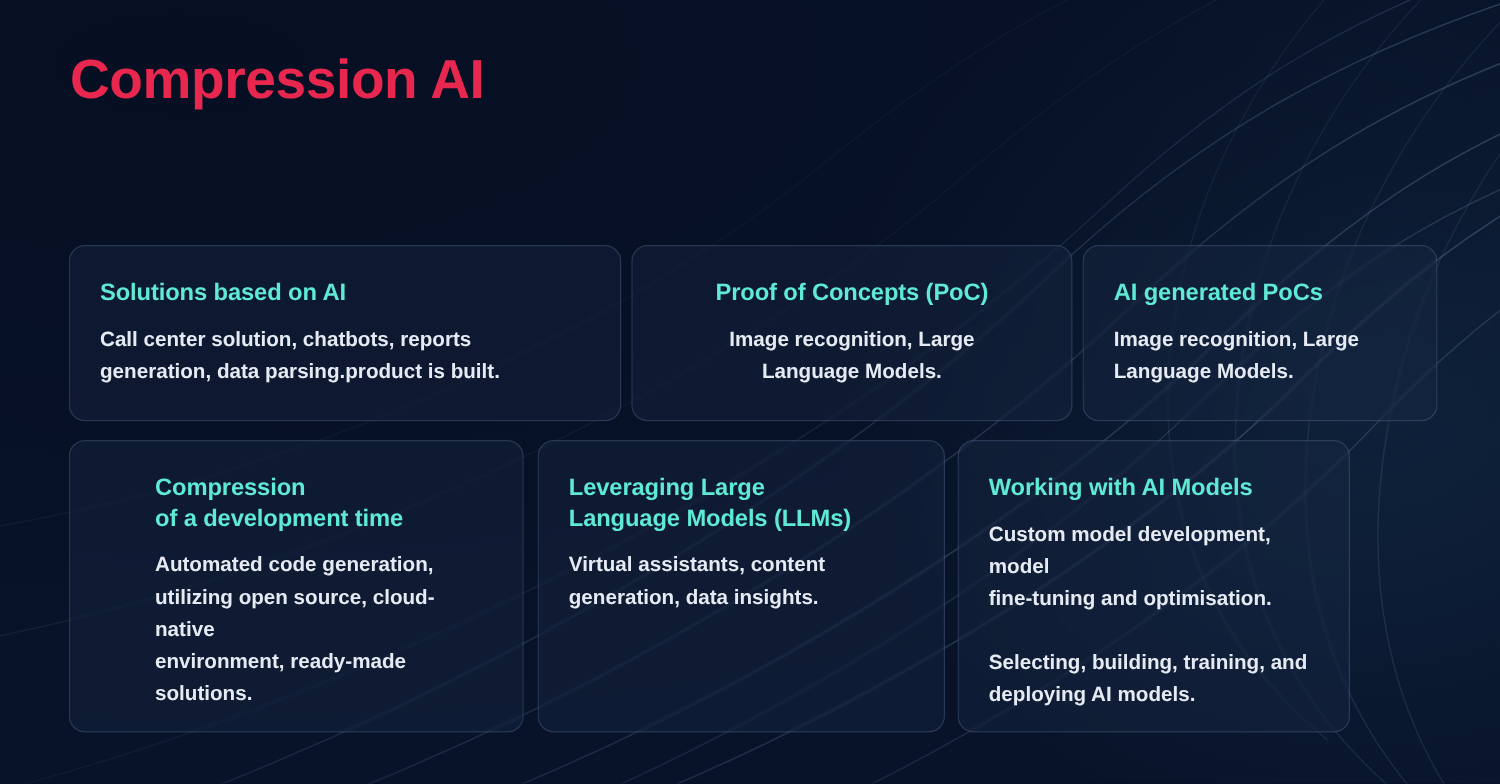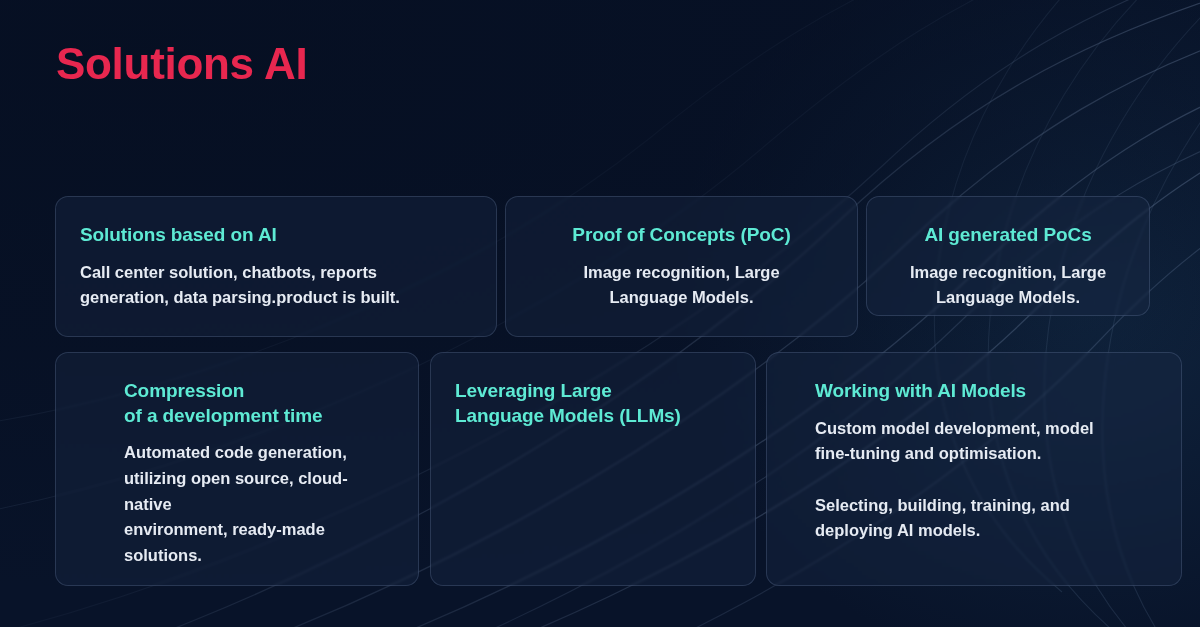--- a/index.html
+++ b/index.html
@@ -105,25 +105,25 @@
     white-space: pre-line;
   }
 
   .card-body + .card-body {
     margin-top: 26px;
   }
 
   
   #card-0 { left: 55px;  top: 196px; width: 442px; height: 141px; }
   #card-1 { left: 505px; top: 196px; width: 353px; height: 141px; text-align: center; }
-  #card-2 { left: 866px; top: 196px; width: 284px; height: 120px; text-align: center; }
+  #card-2 { left: 866px; top: 196px; width: 284px; height: 141px; }
 
   #card-3 { left: 55px;  top: 352px; width: 364px; height: 234px; padding-left: 44px; }
   #card-4 { left: 430px; top: 352px; width: 326px; height: 234px; }
-  #card-5 { left: 766px; top: 352px; width: 416px; height: 234px; padding-left: 24px; }
+  #card-5 { left: 766px; top: 352px; width: 314px; height: 234px; }
 </style>
 </head>
 <body>
 
 <div id="slide">
 
   <svg id="bg-decor" viewBox="0 0 1200 627" preserveAspectRatio="none" aria-hidden="true">
     <defs>
       <linearGradient id="lineFade" x1="0" y1="1" x2="1" y2="0">
         <stop offset="0%" stop-color="#a8c2e8" stop-opacity="0.04"></stop>
@@ -168,21 +168,21 @@
       <path d="M -60 520 C 240 470, 560 320, 760 150 C 870 56, 960 -4, 1090 -52"></path>
       <path d="M -60 430 C 200 396, 470 282, 650 138 C 750 56, 840 -2, 960 -48"></path>
     </g>
   </svg>
 
   <div id="bg-vignette"></div>
 
   <div id="content">
 
     <div class="header">
-      <div class="title-accent">Solutions AI</div>
+      <div class="title-accent">Compression AI</div>
     </div>
 
     <div class="card" id="card-0">
       <div class="card-inner">
         <div class="card-title">Solutions based on AI</div>
         <div class="card-body">Call center solution, chatbots, reports
 generation, data parsing.product is built.</div>
       </div>
     </div>
 
@@ -210,20 +210,22 @@
 utilizing open source, cloud-native
 environment, ready-made
 solutions.</div>
       </div>
     </div>
 
     <div class="card" id="card-4">
       <div class="card-inner">
         <div class="card-title">Leveraging Large
 Language Models (LLMs)</div>
+        <div class="card-body">Virtual assistants, content
+generation, data insights.</div>
       </div>
     </div>
 
     <div class="card" id="card-5">
       <div class="card-inner">
         <div class="card-title">Working with AI Models</div>
         <div class="card-body">Custom model development, model
 fine-tuning and optimisation.</div>
         <div class="card-body">Selecting, building, training, and
 deploying AI models.</div>

